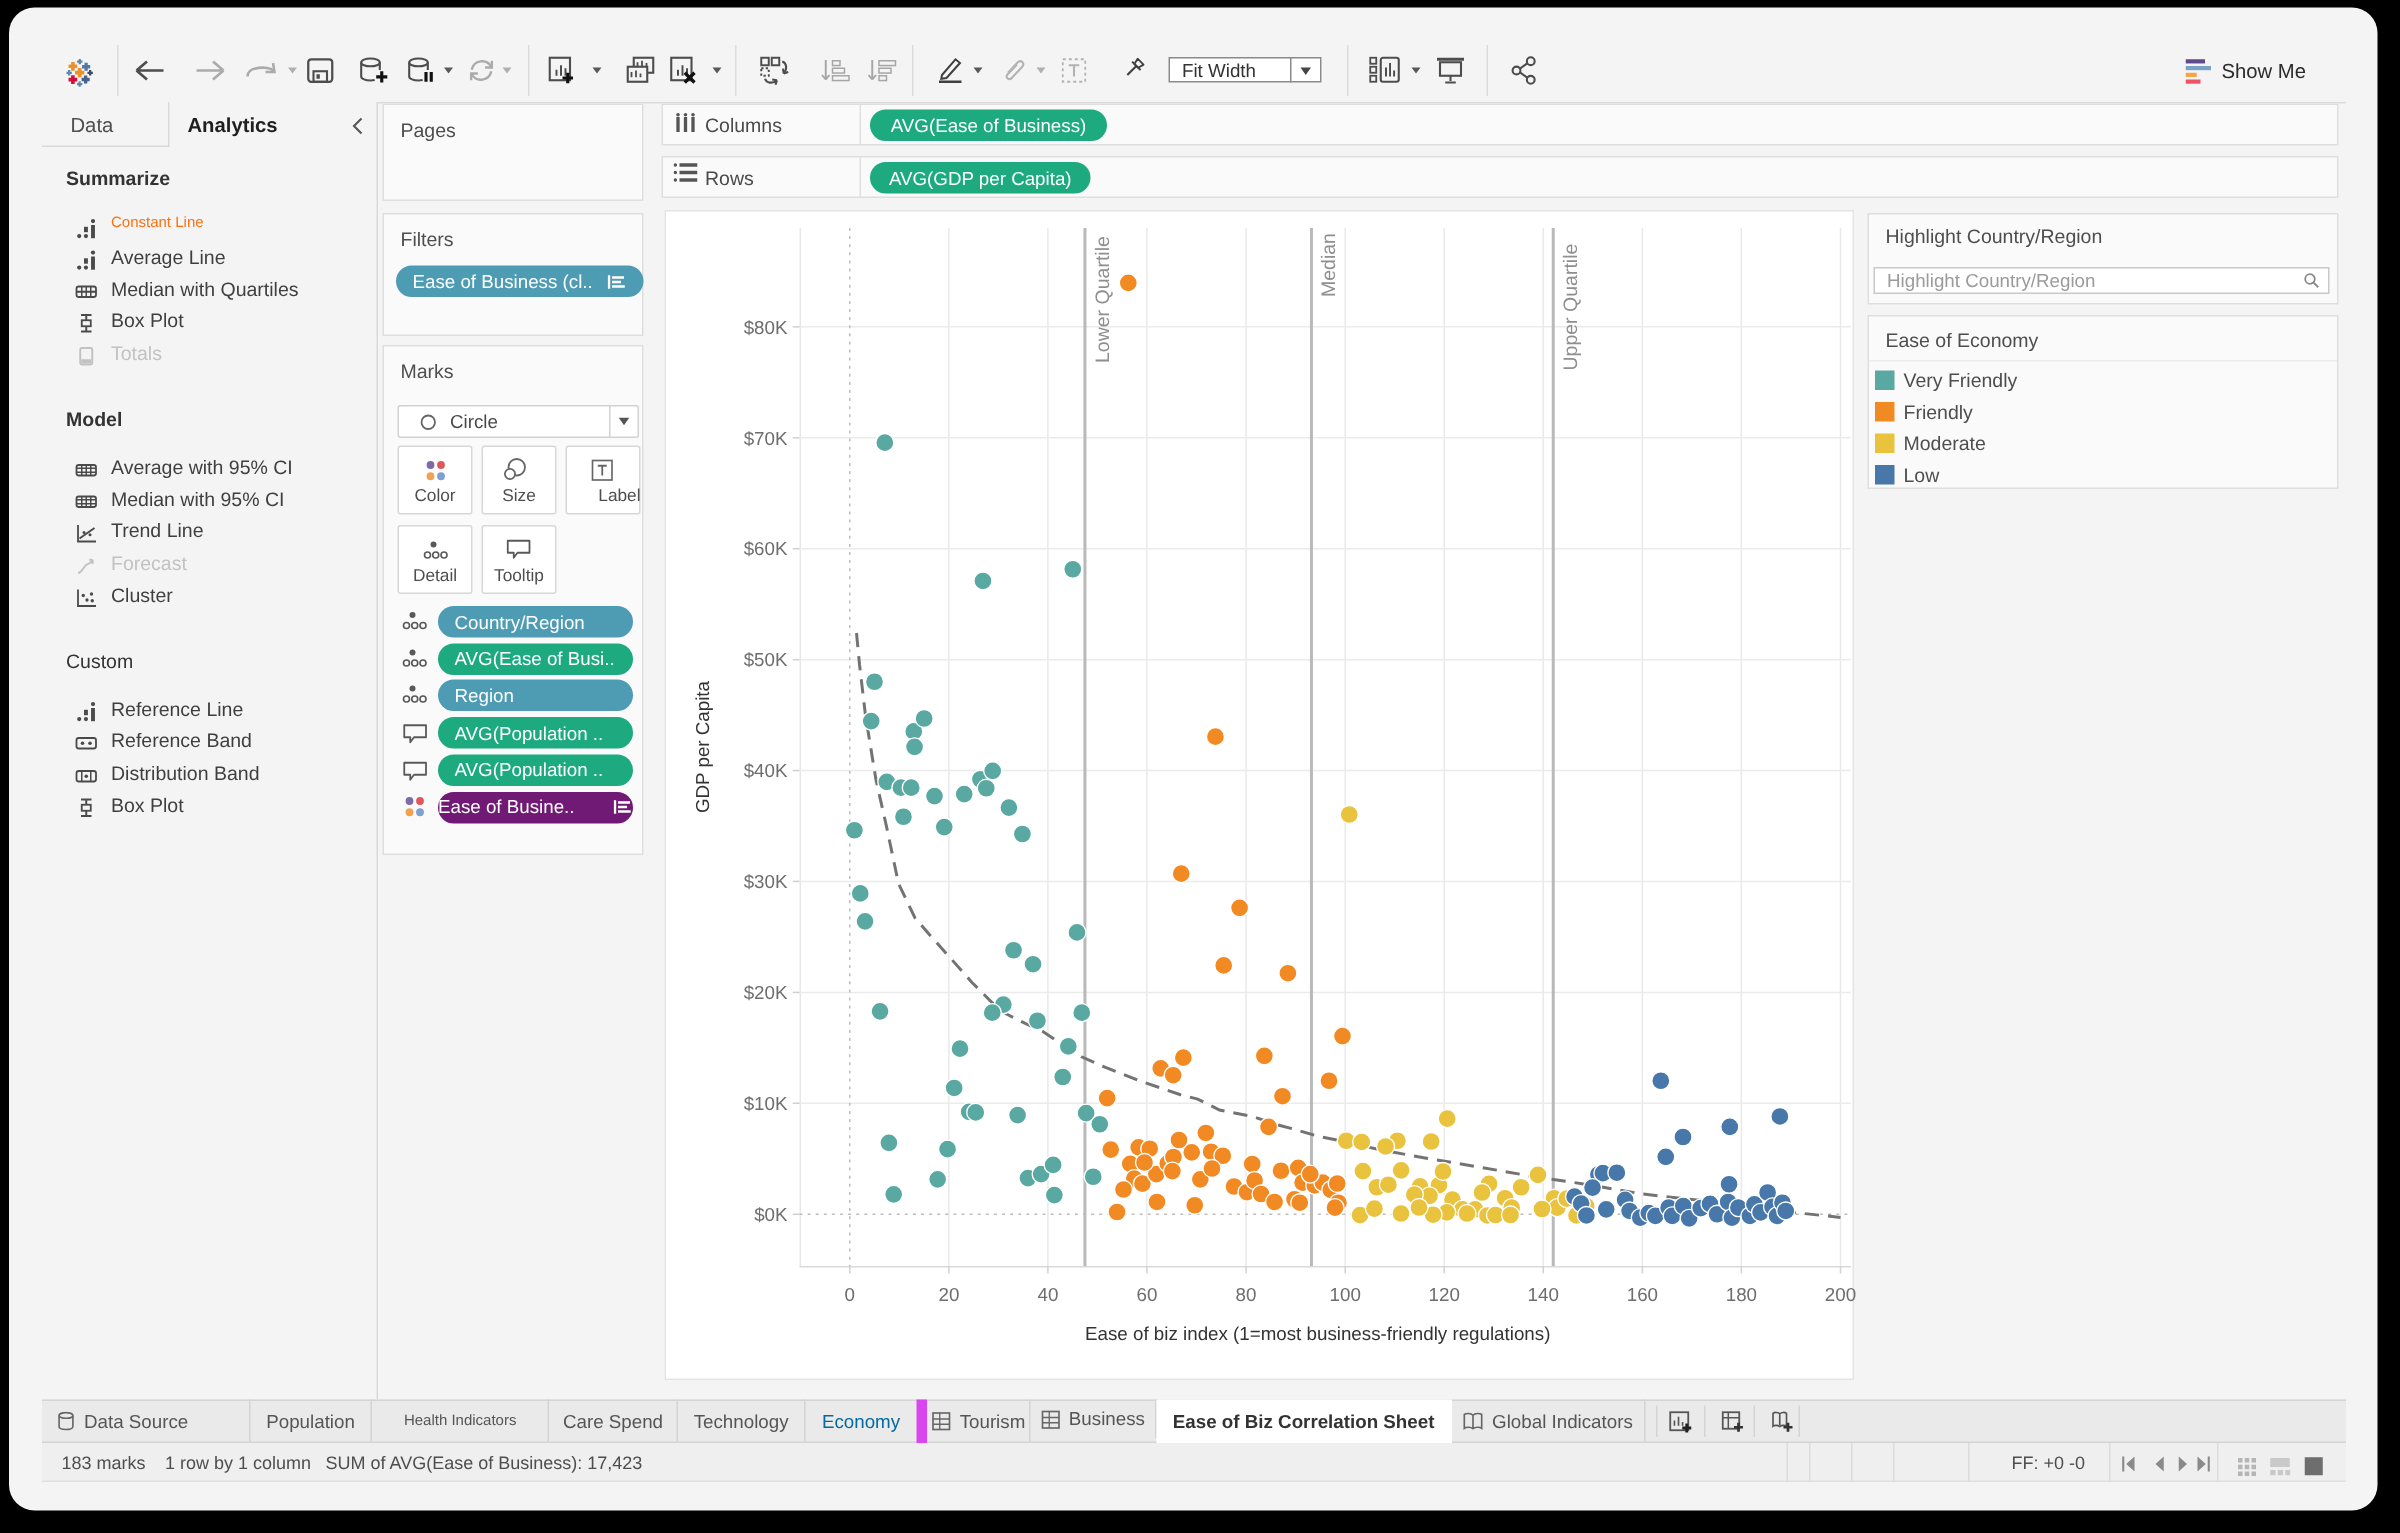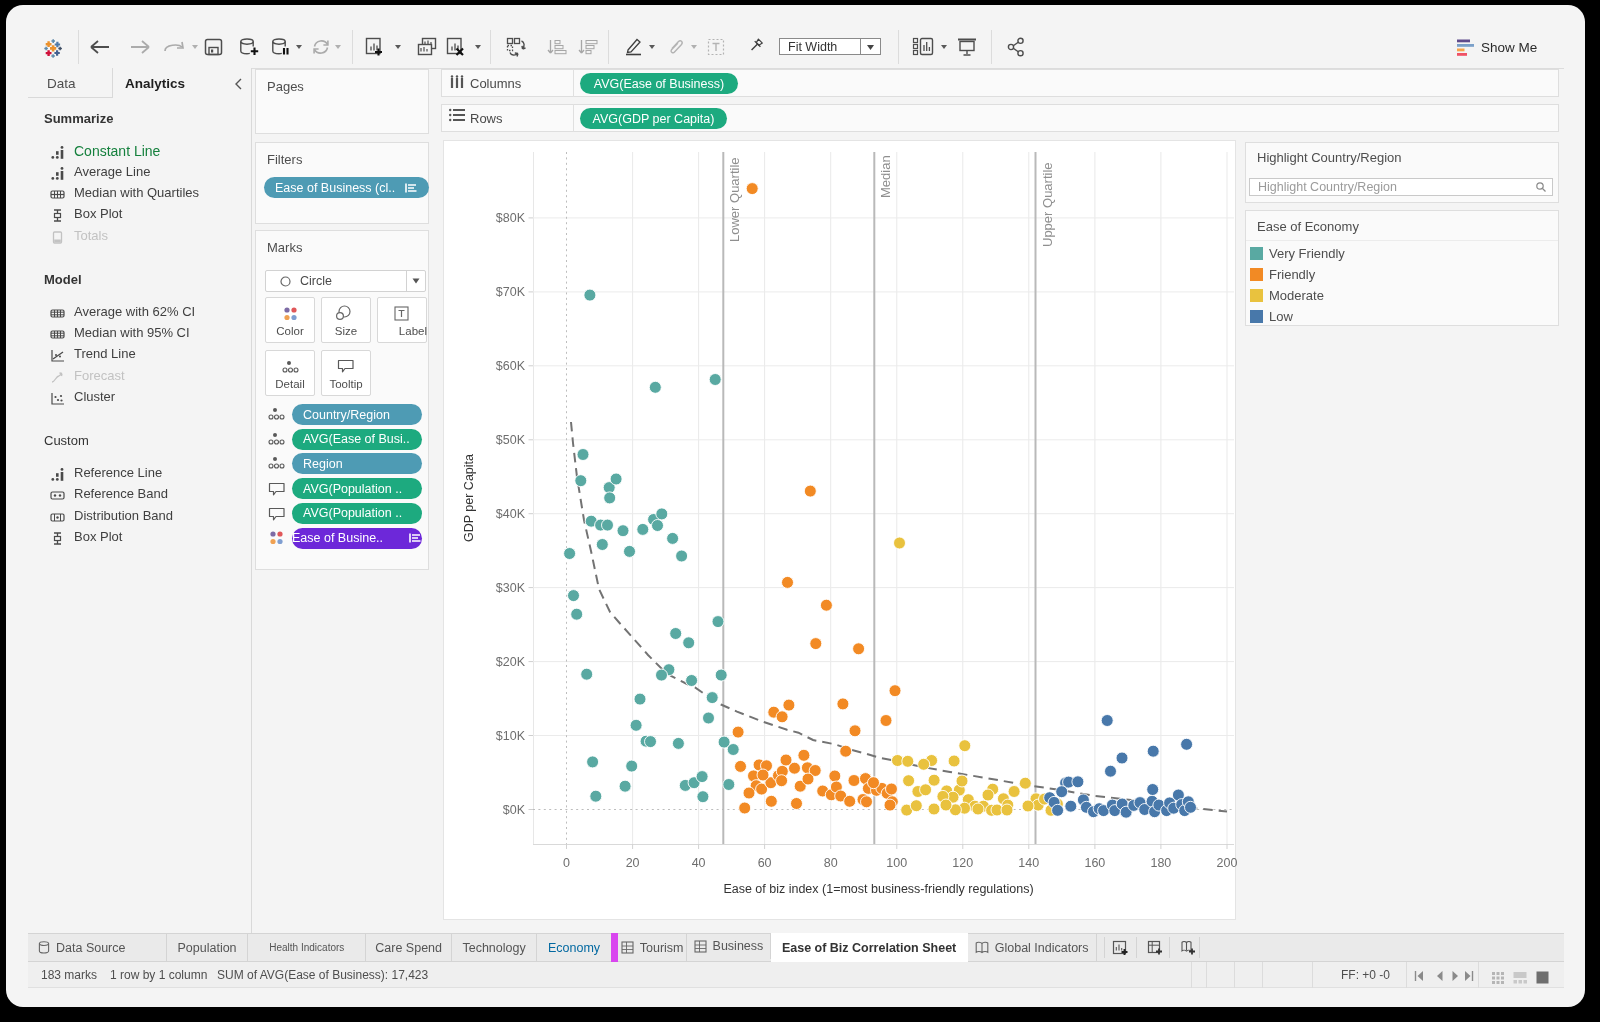--- a/index.html
+++ b/index.html
@@ -168,21 +168,21 @@
     <path d="M8 1 L3 6 L8 11" stroke="#555" stroke-width="1.4" fill="none"></path>
   </svg>
 <div style="position:absolute;left:44px;top:111px;font-size:13px;font-weight:bold;color:#333">Summarize</div>
 <svg style="position:absolute;left:50px;top:144.5px" width="15" height="15" viewBox="0 0 15 15">
     <circle cx="2.8" cy="12.4" r="1.4" fill="#4a4a4a"></circle>
     <circle cx="7.3" cy="12.4" r="1.4" fill="#4a4a4a"></circle>
     <rect x="6" y="6.2" width="2.6" height="3.6" fill="#4a4a4a"></rect>
     <rect x="10.7" y="5" width="2.6" height="8.8" fill="#4a4a4a"></rect>
     <circle cx="12" cy="2.4" r="1.4" fill="#4a4a4a"></circle>
   </svg>
-<div style="position:absolute;left:74px;top:142.5px;font-size:14px;color:#15803d">Constant Line</div>
+<div style="position:absolute;left:74px;top:142.5px;font-size:10px;color:#f97316">Constant Line</div>
 <svg style="position:absolute;left:50px;top:166px" width="15" height="15" viewBox="0 0 15 15">
     <circle cx="2.8" cy="12.4" r="1.4" fill="#4a4a4a"></circle>
     <circle cx="7.3" cy="12.4" r="1.4" fill="#4a4a4a"></circle>
     <rect x="6" y="6.2" width="2.6" height="3.6" fill="#4a4a4a"></rect>
     <rect x="10.7" y="5" width="2.6" height="8.8" fill="#4a4a4a"></rect>
     <circle cx="12" cy="2.4" r="1.4" fill="#4a4a4a"></circle>
   </svg>
 <div style="position:absolute;left:74px;top:164px;font-size:13px;color:#3f3f3f">Average Line</div>
 <svg style="position:absolute;left:50px;top:187.3px" width="15" height="15" viewBox="0 0 15 15">
     <rect x="1" y="4" width="13" height="7" rx="1.5" stroke="#4a4a4a" stroke-width="1.2" fill="none"></rect>
@@ -199,21 +199,21 @@
     <rect x="3.5" y="2" width="8" height="11" rx="1" stroke="#c2c2c2" stroke-width="1.3" fill="none"></rect>
     <rect x="4.2" y="9.5" width="6.6" height="2.8" fill="#c2c2c2"></rect>
   </svg>
 <div style="position:absolute;left:74px;top:227.6px;font-size:13px;color:#c2c2c2">Totals</div>
 <div style="position:absolute;left:44px;top:272px;font-size:13px;font-weight:bold;color:#333">Model</div>
 <svg style="position:absolute;left:50px;top:305.6px" width="15" height="15" viewBox="0 0 15 15">
     <rect x="1" y="4" width="13" height="7" rx="1.5" stroke="#4a4a4a" stroke-width="1.2" fill="none"></rect>
     <path d="M4.5 4 V11 M7.5 4 V11 M10.5 4 V11" stroke="#4a4a4a" stroke-width="1"></path>
     <path d="M1 6.2 H14 M1 8.8 H14" stroke="#4a4a4a" stroke-width="1"></path>
   </svg>
-<div style="position:absolute;left:74px;top:303.6px;font-size:13px;color:#3f3f3f">Average with 62% CI</div>
+<div style="position:absolute;left:74px;top:303.6px;font-size:13px;color:#3f3f3f">Average with 95% CI</div>
 <svg style="position:absolute;left:50px;top:327px" width="15" height="15" viewBox="0 0 15 15">
     <rect x="1" y="4" width="13" height="7" rx="1.5" stroke="#4a4a4a" stroke-width="1.2" fill="none"></rect>
     <path d="M4.5 4 V11 M7.5 4 V11 M10.5 4 V11" stroke="#4a4a4a" stroke-width="1"></path>
     <path d="M1 6.2 H14 M1 8.8 H14" stroke="#4a4a4a" stroke-width="1"></path>
   </svg>
 <div style="position:absolute;left:74px;top:325px;font-size:13px;color:#3f3f3f">Median with 95% CI</div>
 <svg style="position:absolute;left:50px;top:348.2px" width="15" height="15" viewBox="0 0 15 15">
     <path d="M2 2 V13 H14" stroke="#4a4a4a" stroke-width="1.2" fill="none"></path>
     <path d="M3 11 L13 4" stroke="#4a4a4a" stroke-width="1.3"></path>
     <circle cx="6" cy="7" r="1" fill="#4a4a4a"></circle>
@@ -352,21 +352,21 @@
   </svg>
 <div style="position:absolute;left:292px;top:502.8px;width:130px;height:21px;border-radius:10.5px;background:#1daa7f;color:#fff;font-size:12.5px;display:flex;align-items:center;padding:0 11px;box-sizing:border-box;white-space:nowrap">
     <span style="flex:1;overflow:hidden">AVG(Population ..</span>
   </div>
 <svg style="position:absolute;left:268px;top:530px" width="17" height="16" viewBox="0 0 17 16">
     <circle cx="5" cy="4" r="2.6" fill="#7d6ba5"></circle>
     <circle cx="12" cy="4" r="2.6" fill="#e05759"></circle>
     <circle cx="5" cy="11.5" r="2.6" fill="#f0a152"></circle>
     <circle cx="12" cy="11.5" r="2.6" fill="#7f9ed1"></circle>
   </svg>
-<div style="position:absolute;left:292px;top:527.5px;width:130px;height:21px;border-radius:10.5px;background:#6d28d9;color:#fff;font-size:12.5px;display:flex;align-items:center;padding:0 0;box-sizing:border-box;white-space:nowrap">
+<div style="position:absolute;left:292px;top:527.5px;width:130px;height:21px;border-radius:10.5px;background:#701a75;color:#fff;font-size:12.5px;display:flex;align-items:center;padding:0 0;box-sizing:border-box;white-space:nowrap">
     <span style="flex:1;overflow:hidden">Ease of Busine..</span>
     <svg width="13" height="12" viewBox="0 0 13 12" style="flex:none;margin-left:4px">
       <path d="M1 1.5 V10.5" stroke="#fff" stroke-width="1.6"></path>
       <path d="M3 3 H11 M3 6 H9 M3 9 H11.5" stroke="#fff" stroke-width="1.7"></path>
     </svg>
   </div>
 <div style="position:absolute;left:441px;top:69px;width:1118px;height:28px;background:#fafafa;border:1px solid #dedede"></div>
 <div style="position:absolute;left:441px;top:69px;width:133px;height:28px;border-right:1px solid #e0e0e0"></div>
 <svg style="position:absolute;left:450px;top:75px" width="14" height="15" viewBox="0 0 14 15">
     <path d="M2 3 V13 M7 3 V13 M12 3 V13" stroke="#555" stroke-width="2.2"></path>

